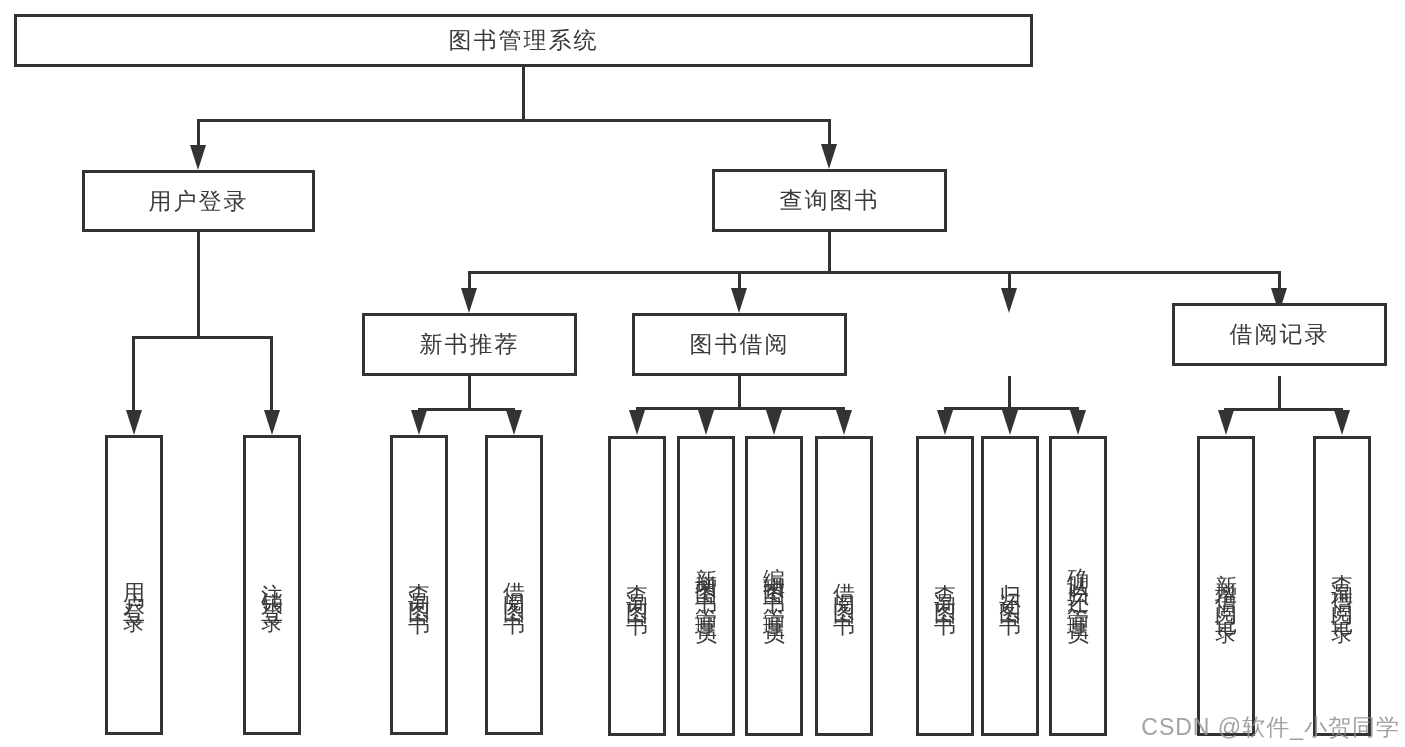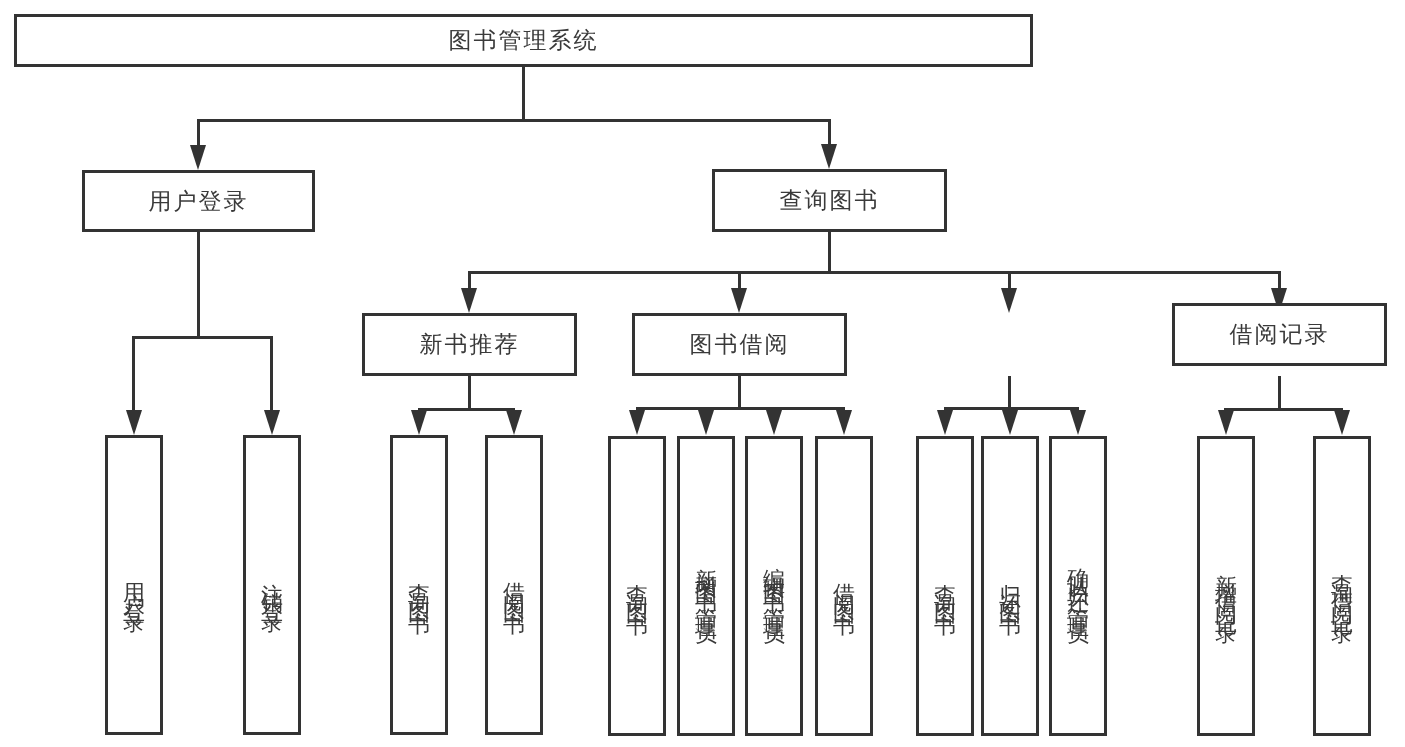--- a/index.html
+++ b/index.html
@@ -145,14 +145,15 @@
     <span class="vtext long">确认归还（管理员）</span>
   </div>
 
   <div class="box v-box" style="left:1197px;top:436px">
     <span class="vtext">新增借阅记录</span>
   </div>
   <div class="box v-box" style="left:1313px;top:436px">
     <span class="vtext">查询借阅记录</span>
   </div>
 
+  <div class="watermark">CSDN @软件_小贺同学</div>
 
 </div>
 
 </body></html>

